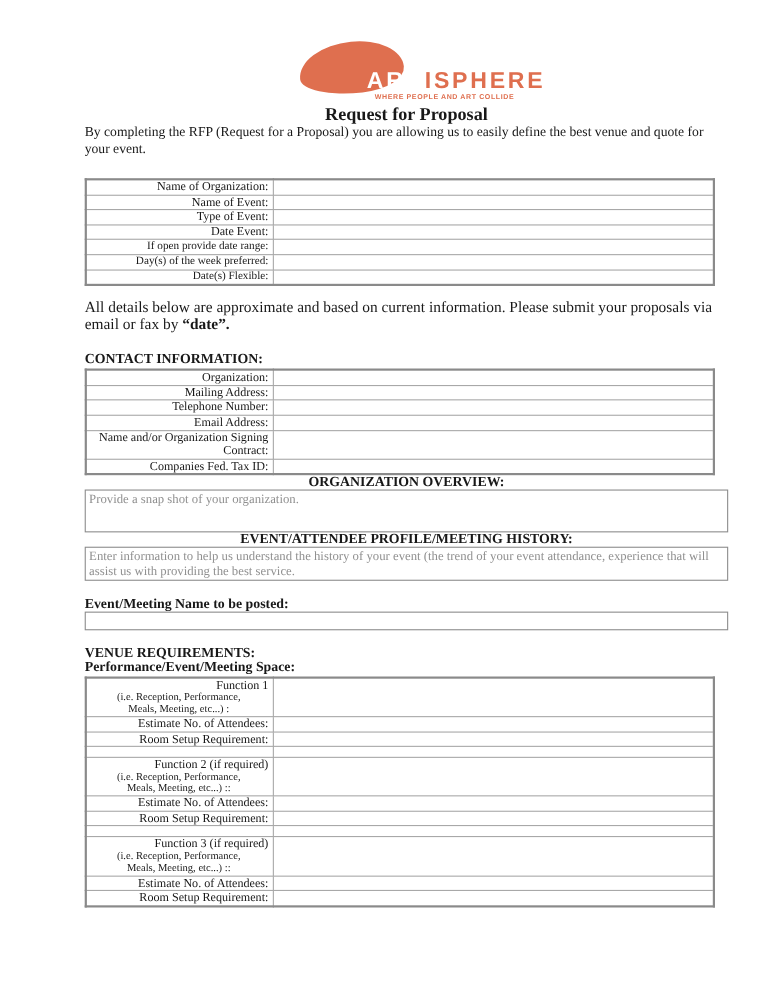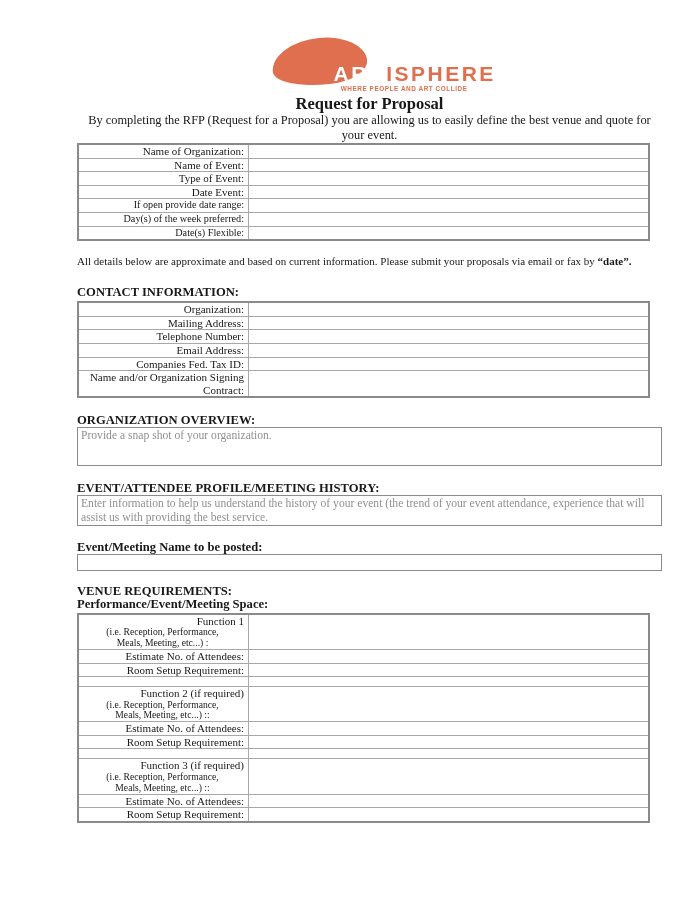--- a/index.html
+++ b/index.html
@@ -12,36 +12,36 @@
   .logo-blob { position:absolute; left:0; top:0; width:95px; height:47px; background:#df6f4f;
                border-radius:52% 48% 42% 58% / 62% 58% 42% 38%; transform:rotate(-6deg); z-index:0; }
   .logo-text { position:absolute; left:22px; bottom:8px; z-index:1; line-height:1;
                font-family:"Liberation Sans", sans-serif; font-weight:bold; font-size:21px; letter-spacing:2.5px;margin-left:40px; }
   .logo-art { color:#ffffff; }
   .logo-sphere { color:#df6f4f; margin-left:2px; }
   .logo-tagline { position:absolute; right:0; bottom:0; z-index:1; color:#df6f4f;
                   font-family:"Liberation Sans", sans-serif; font-weight:bold; font-size:6.4px; letter-spacing:0.55px; }
 
   .title { text-align:center; font-weight:bold; font-size:16.5px; line-height:17px; margin-top:3px; }
-  .intro { font-size:12.4px; line-height:15px; margin-top:1px;text-align:center; }
+  .intro { font-size:12.4px; line-height:15px; margin-top:1px; }
 
   table.frm { border-collapse:collapse; width:573px; table-layout:fixed; }
   table.frm { border:2px solid #8a8a8a; }
   .frm td { border:1px solid #a8a8a8; vertical-align:top; }
   .lbl { width:163px; text-align:right; padding:0 4px 0 2px; font-size:11px; line-height:12.6px; height:12.6px; }
   .lbl.small { font-size:10.2px; }
   .val { padding:0 2px; font-size:11px; }
 
-  .t1 { margin-top:0; }
-  .note { font-size:11px; line-height:15px; margin-top:13px; }
+  .t1 { margin-top:19px; }
+  .note { font-size:14px; line-height:15px; margin-top:13px; }
   .note .bold { font-weight:bold; }
   .sec-heading { font-weight:bold; font-size:12.6px; line-height:13px; margin-top:17px; }
   .t2 { margin-top:2px; }
 
-  .mt12 { margin-top:16px; }
+  .mt12 { margin-top:0;text-align:center; }
   .mt15 { margin-top:15px; }
   .mt14 { margin-top:14px; }
 
   .gbox { border:1px solid #8c8c8c; width:577px; padding:1px 3px; color:#909090;
           font-size:11.6px; line-height:13.2px; }
   .org-box { height:35px; }
   .profile-box { min-height:24px; }
   .name-box { height:13px; color:#181818; }
 
   .venue-table { margin-top:2px; }
@@ -118,25 +118,25 @@
       </tr>
       <tr>
         <td class="lbl">Telephone Number:</td>
         <td class="val"></td>
       </tr>
       <tr>
         <td class="lbl">Email Address:</td>
         <td class="val"></td>
       </tr>
       <tr>
+        <td class="lbl">Name and/or Organization Signing Contract:</td>
+        <td class="val"></td>
+      </tr>
+      <tr>
         <td class="lbl">Companies Fed. Tax ID:</td>
-        <td class="val"></td>
-      </tr>
-      <tr>
-        <td class="lbl">Name and/or Organization Signing Contract:</td>
         <td class="val"></td>
       </tr>
     </tbody>
       </table>
 
     <div class="sec-heading mt12">ORGANIZATION OVERVIEW:</div>
     <div class="gbox org-box">
       <span>Provide a snap shot of your organization.</span>
     </div>
 

